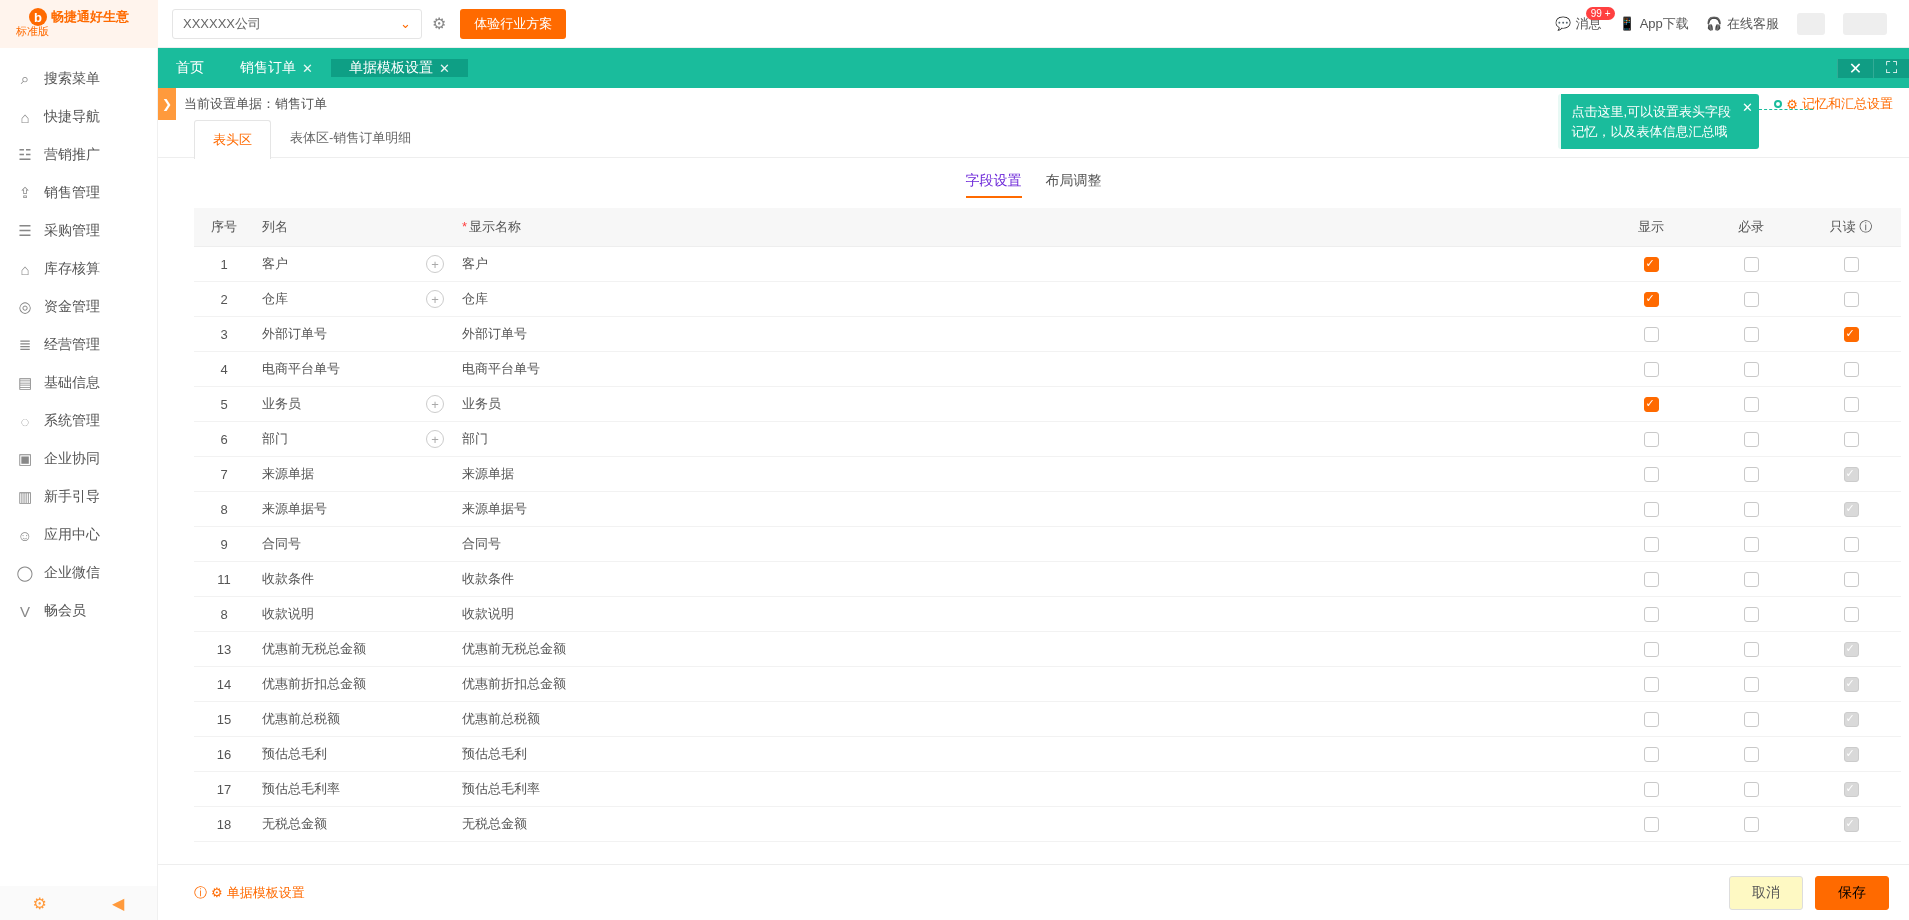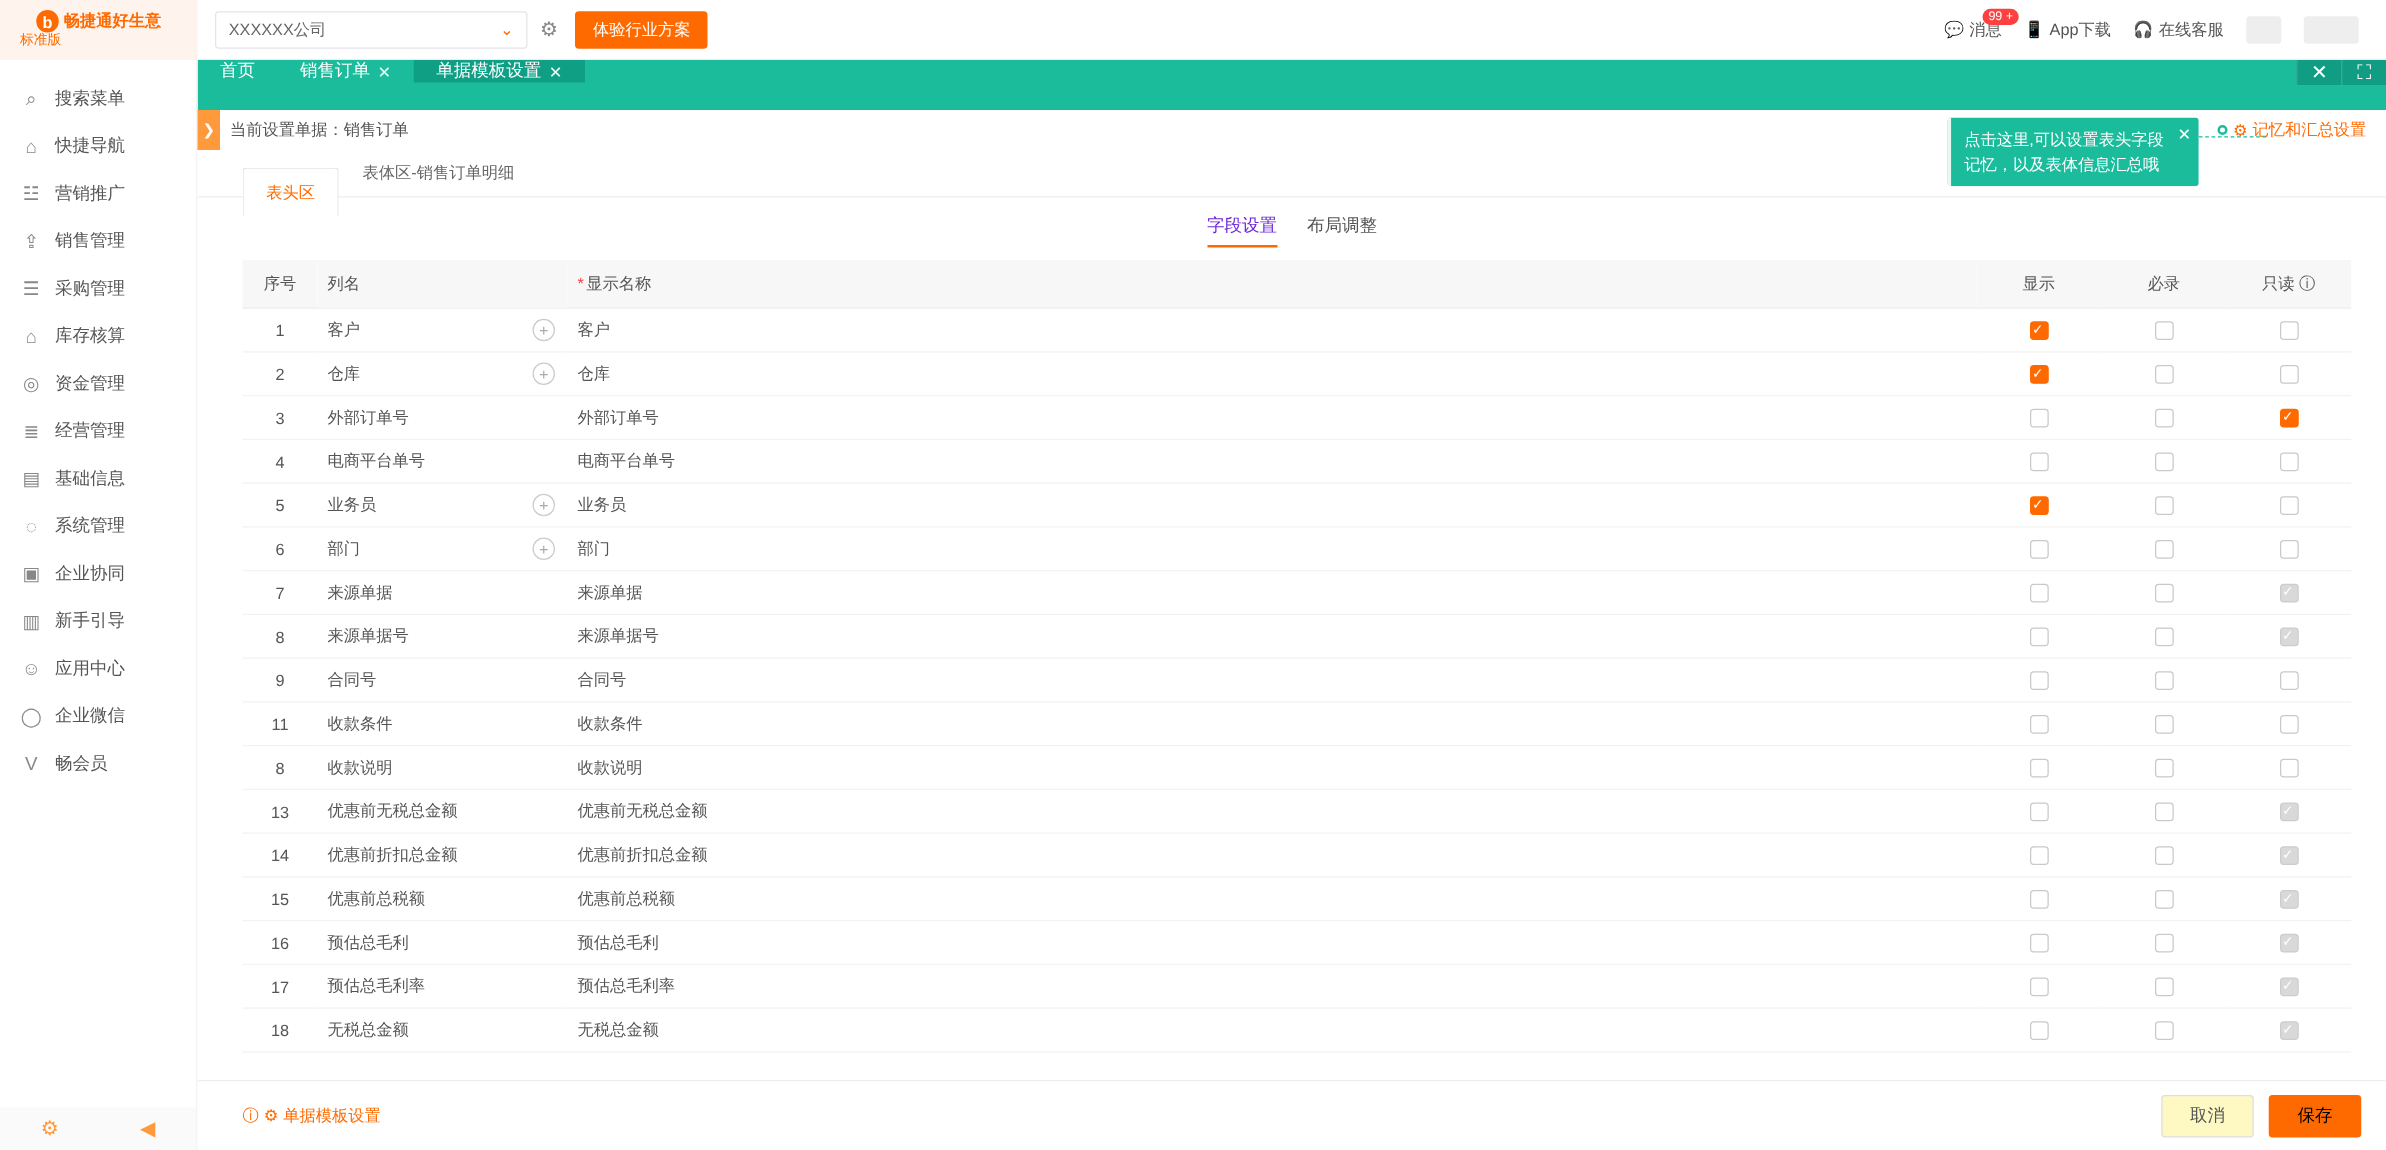--- a/index.html
+++ b/index.html
@@ -15,21 +15,21 @@
 .company-select { margin-left: 14px; width: 250px; height: 30px; border:1px solid #e5e5e5; border-radius:3px; display:flex; align-items:center; padding:0 10px; color:#666; font-size:13px; justify-content:space-between;}
 .gear { margin-left:10px; color:#888; font-size:16px;}
 .trial-btn { margin-left:14px; background:#ff6a00; color:#fff; border:none; height:30px; padding:0 14px; border-radius:3px; font-size:13px;}
 .topbar-right { margin-left:auto; display:flex; align-items:center; gap:18px; padding-right:22px; color:#555; font-size:13px;}
 .tr-item { display:flex; align-items:center; gap:4px; position:relative;}
 .badge { position:absolute; top:-8px; right:-14px; background:#ff4040; color:#fff; font-size:10px; padding:1px 5px; border-radius:8px;}
 .avatar { width:28px; height:22px; background:#eee; border-radius:3px;}
 .avatar-wide { width:44px; height:22px; background:#eee; border-radius:3px;}
 
 
-.tabstrip { height:40px; background:#1abc9c; display:flex; align-items:flex-start; color:#fff; font-size:14px; margin-left:158px; position:absolute; top:48px; left:0; right:0;}
+.tabstrip { height:40px; background:#1abc9c; display:flex; align-items:center; color:#fff; font-size:14px; margin-left:158px; position:absolute; top:48px; left:0; right:0;}
 .tab { padding:0 18px; display:flex; align-items:center; gap:6px; cursor:pointer;}
 .tab.active { background:#0e9f85;}
 .tab .close { font-size:13px; opacity:.9;}
 .tabstrip-right { margin-left:auto; display:flex;}
 .ts-btn { width:36px; display:flex; align-items:center; justify-content:center; background:#109d84; font-size:16px; border-left:1px solid rgba(255,255,255,.15);}
 
 
 .leftnav { position:absolute; top:48px; left:0; bottom:0; width:158px; background:#fff; border-right:1px solid #f0f0f0; padding-top:12px;}
 .nav-item { display:flex; align-items:center; gap:10px; padding:10px 16px; color:#555; font-size:14px; cursor:pointer;}
 .nav-item .ic { width:18px; text-align:center; color:#888; font-size:15px;}
@@ -38,28 +38,28 @@
 
 .main { position:absolute; top:88px; left:158px; right:0; bottom:0; background:#fff; display:flex; flex-direction:column;}
 .crumb-bar { height:32px; display:flex; align-items:center; font-size:13px; position:relative;}
 .crumb-collapse { width:18px; height:32px; background:#ff9a3c; color:#fff; display:flex; align-items:center; justify-content:center; font-size:12px;}
 .crumb-text { margin-left:8px; color:#555;}
 .mem-link { margin-left:auto; margin-right:16px; color:#ff6a00; font-size:13px; display:flex; align-items:center; gap:4px;}
 .mem-dot { width:8px; height:8px; border:2px solid #1abc9c; border-radius:50%;}
 
 .subtabs { display:flex; border-bottom:1px solid #eee; padding-left:36px; height:38px; align-items:flex-end;}
 .subtab { padding:10px 18px; font-size:13px; color:#666; border:1px solid transparent; border-bottom:none; cursor:pointer;}
-.subtab.active { color:#ff6a00; border-color:#e5e5e5; background:#fff; border-radius:3px 3px 0 0; position:relative; top:16px;}
+.subtab.active { color:#ff6a00; border-color:#e5e5e5; background:#fff; border-radius:3px 3px 0 0; position:relative; top:2px;}
 
 .midtabs { display:flex; justify-content:center; gap:24px; padding:14px 0 10px; font-size:14px; color:#555;}
 .midtab { padding-bottom:6px; cursor:pointer;}
 .midtab.active { color:#6d28d9; border-bottom:2px solid #ff6a00;}
 
 
-.table-wrap { flex:1; overflow:auto; padding:0 28px 0 36px;}
+.table-wrap { flex:1; overflow:auto; padding:0 8px 0 36px;}
 table { width:100%; border-collapse:collapse; font-size:13px; color:#555;}
 thead th { background:#f7f7f7; text-align:left; font-weight:normal; padding:10px 8px; border-bottom:1px solid #eee;}
 thead th.center { text-align:center;}
 tbody td { padding:8px 8px; border-bottom:1px solid #f2f2f2;}
 tbody td.center { text-align:center;}
 .col-idx { width:60px; text-align:center;}
 .col-name { width:200px; position:relative;}
 .col-check { width:100px;}
 .add-circ { position:absolute; right:10px; top:50%; transform:translateY(-50%); width:18px; height:18px; border:1px solid #ccc; border-radius:50%; color:#aaa; font-size:13px; display:flex; align-items:center; justify-content:center;}
 .req-star { color:#ff4040; margin-right:2px;}

